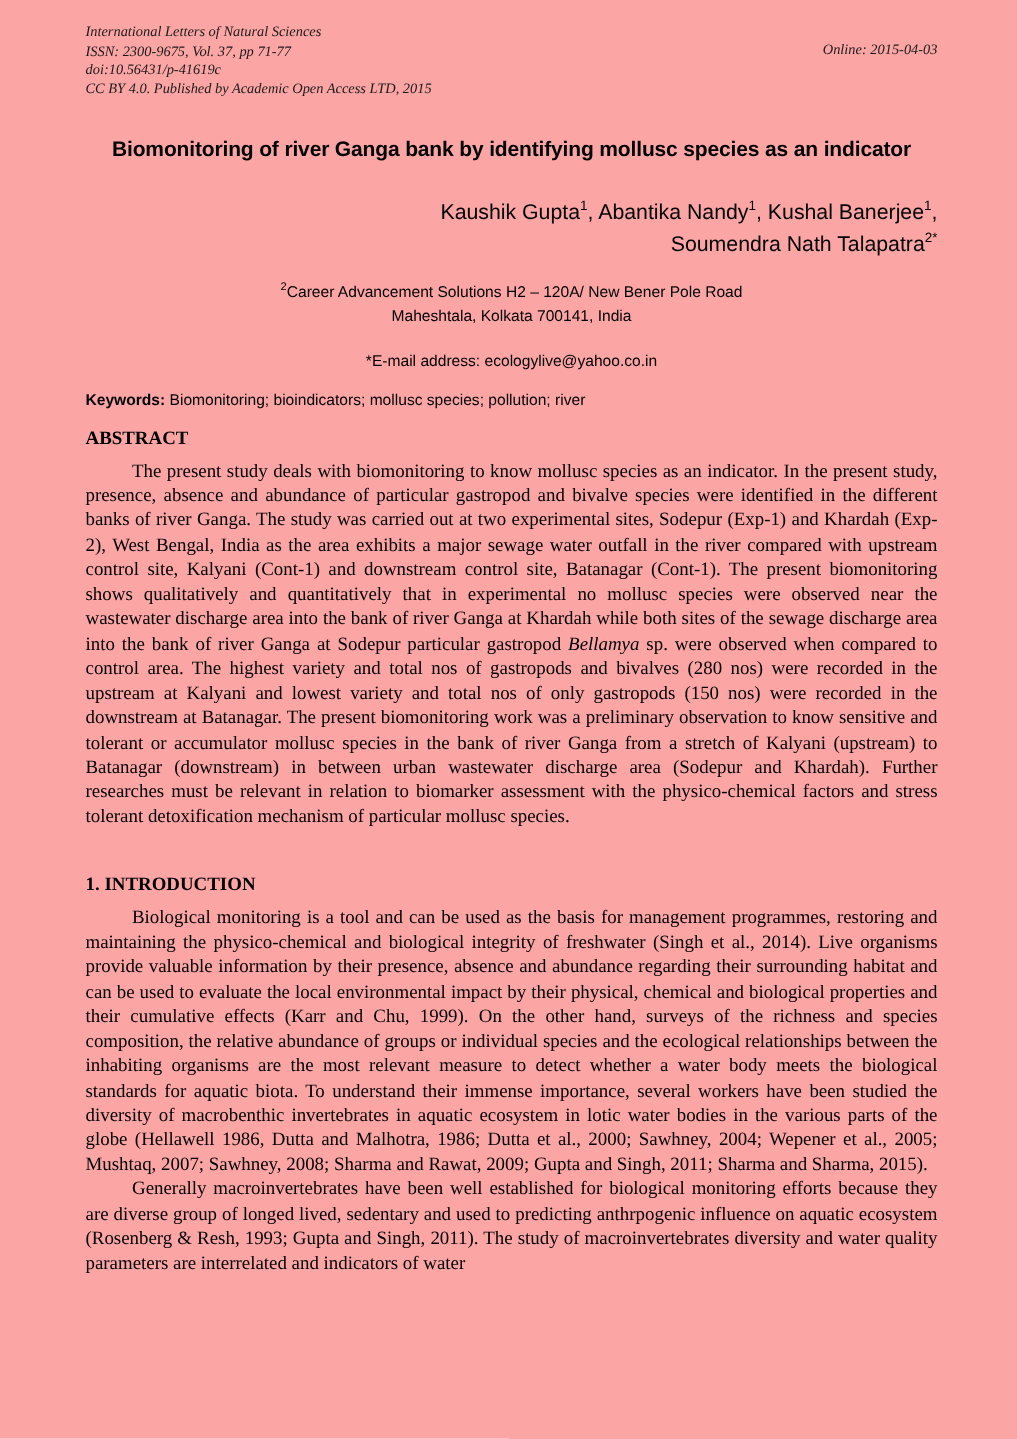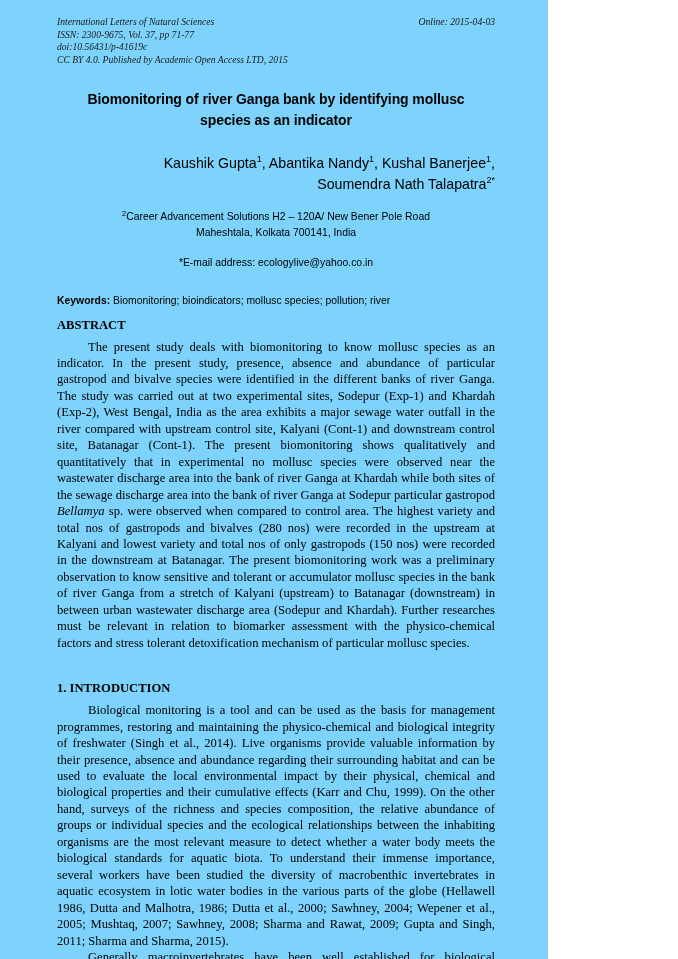--- a/index.html
+++ b/index.html
@@ -9,39 +9,39 @@
   }
   body {
     width: 678px;
     height: 959px;
     font-family: "Liberation Serif", serif;
     color: #000000;
     overflow: hidden;
   }
   .page {
     position: relative;
-    width: 548px;
+    width: 678px;
     height: 959px;
     box-sizing: border-box;
     padding: 16px 53px 1px 57px;
-    background: #7dd3fc;
+    background: #fca5a5;
   }
 
   
   .journal-header {
     position: relative;
     font-style: italic;
     font-size: 9.6px;
     line-height: 12.6px;
     color: #1a1a1a;
   }
   .journal-header .line { white-space: nowrap; }
   .online-date {
     position: absolute;
-    top: 0;
+    top: 12px;
     right: 0;
     font-style: italic;
     font-size: 9.6px;
     line-height: 12.6px;
   }
 
   
   .article-title {
     font-family: "Liberation Sans", sans-serif;
     font-weight: bold;
@@ -76,21 +76,21 @@
     font-size: 10.4px;
     text-align: center;
     margin-top: 16px;
   }
 
   
   .keywords {
     font-family: "Liberation Sans", sans-serif;
     font-size: 10.4px;
     line-height: 15px;
-    margin-top: 25px;
+    margin-top: 13px;
   }
   .keywords .kw-label { font-weight: bold; }
 
   
   .section-heading {
     font-family: "Liberation Serif", serif;
     font-weight: bold;
     font-size: 12.6px;
     line-height: 16px;
     margin-top: 9px;

